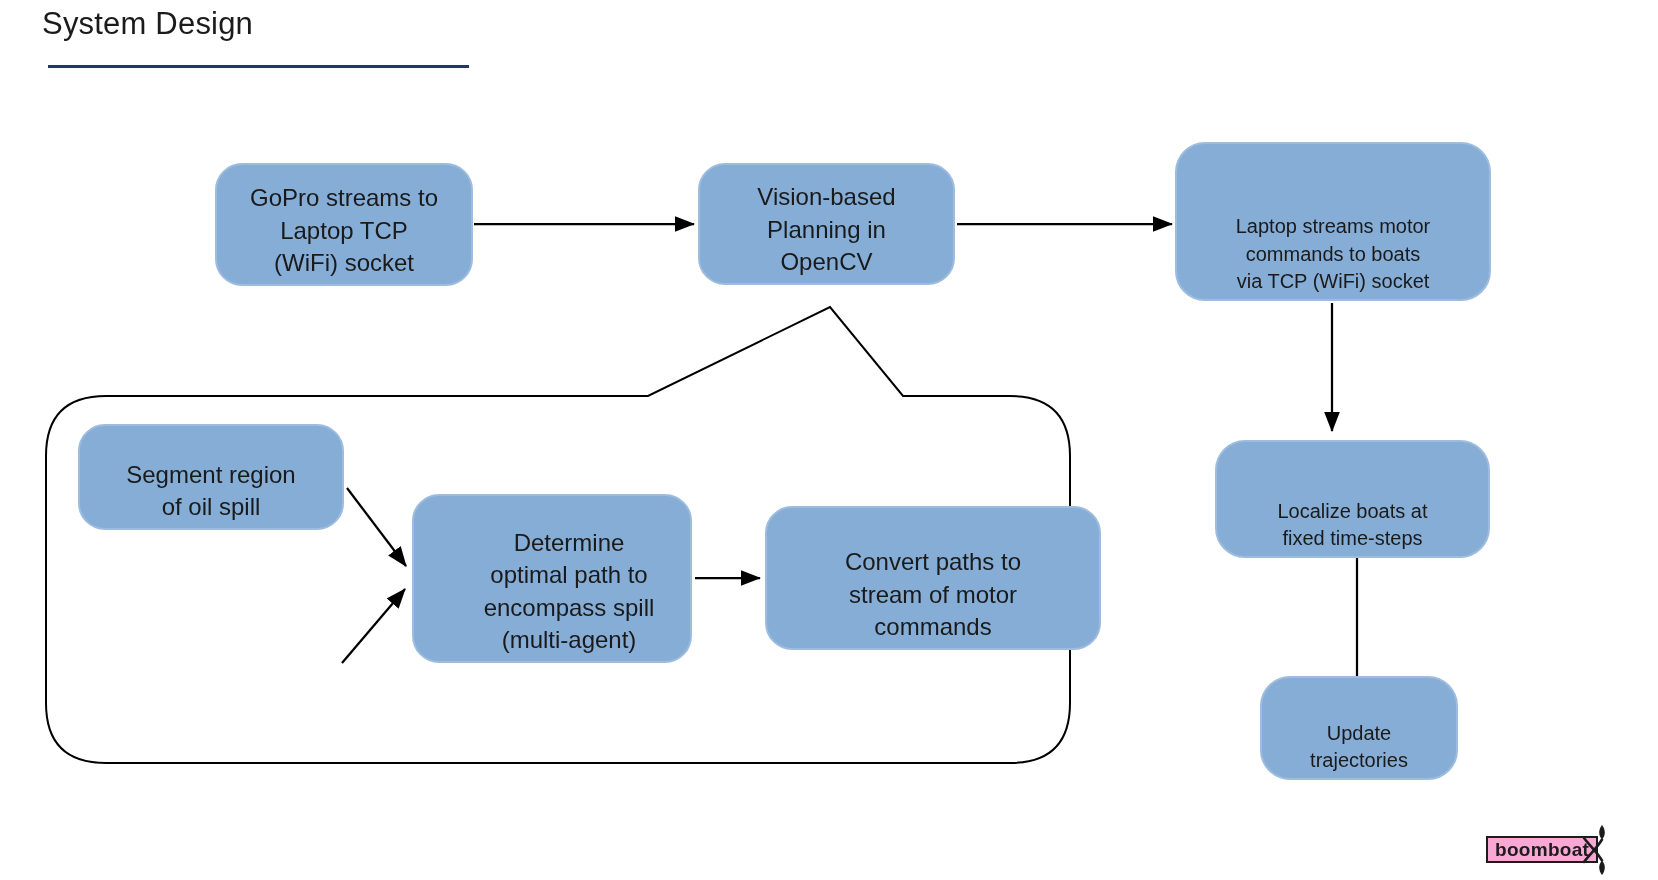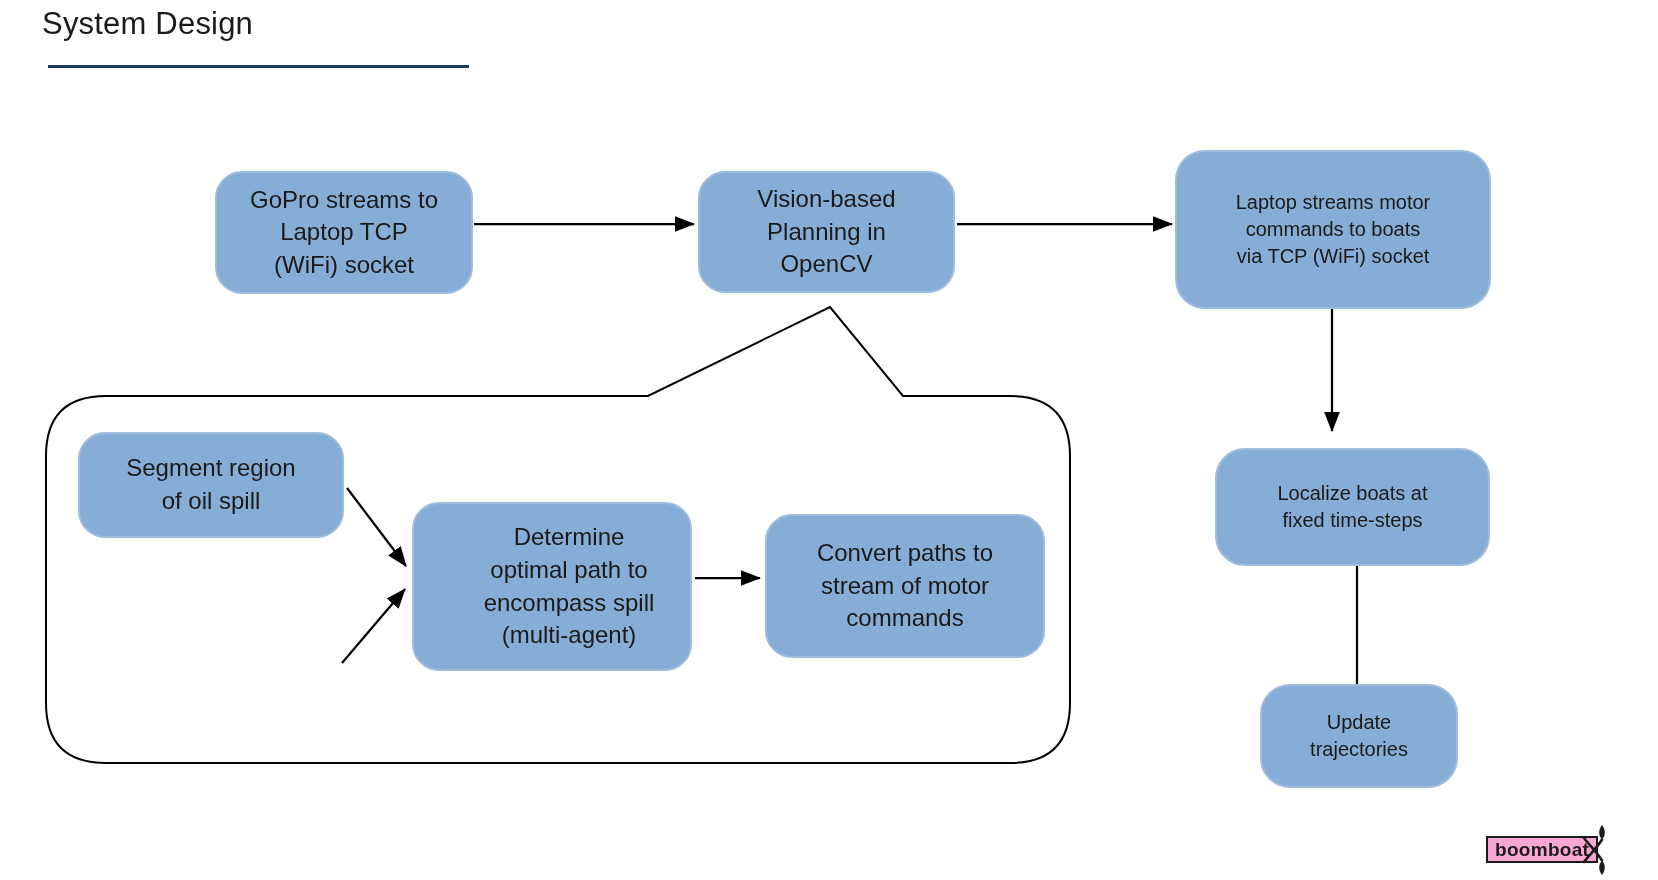--- a/index.html
+++ b/index.html
@@ -33,29 +33,28 @@
     left: 0; top: 0;
     width: 1658px; height: 880px;
   }
   .node {
     position: absolute;
     box-sizing: border-box;
     background: #86add6;
     border: 2px solid #9dbcde;
     border-radius: 27px;
     display: flex;
-    align-items: center;
+    align-items: flex-end;
     justify-content: center;
     text-align: center;
     color: #1a1a1a;
     font-size: 24px;
     line-height: 1.36;
     white-space: pre-line;
     padding: 4px 10px;
-    margin-top: 8px;
   }
   .node-lg { font-size: 20px; border-radius: 30px; }
   .logo-box {
     position: absolute;
     left: 1486px;
     top: 836px;
     height: 27px;
     box-sizing: border-box;
     border: 2px solid #1c1c1c;
     padding: 0 7px;
@@ -127,21 +126,21 @@
   </div>
 
 
   <div class="node" style="left:412px; top:494px; width:280px; height:169px;padding-left:44px;">
     <span>Determine
 optimal path to
 encompass spill
 (multi-agent)</span>
   </div>
 
-  <div class="node" style="left:765px; top:506px; width:280px; height:144px;">
+  <div class="node" style="left:765px; top:506px; width:336px; height:144px;">
     <span>Convert paths to
 stream of motor
 commands</span>
   </div>
 
   <div class="node node-lg" style="left:1215px; top:440px; width:275px; height:118px;">
     <span>Localize boats at
 fixed time-steps</span>
   </div>
 

